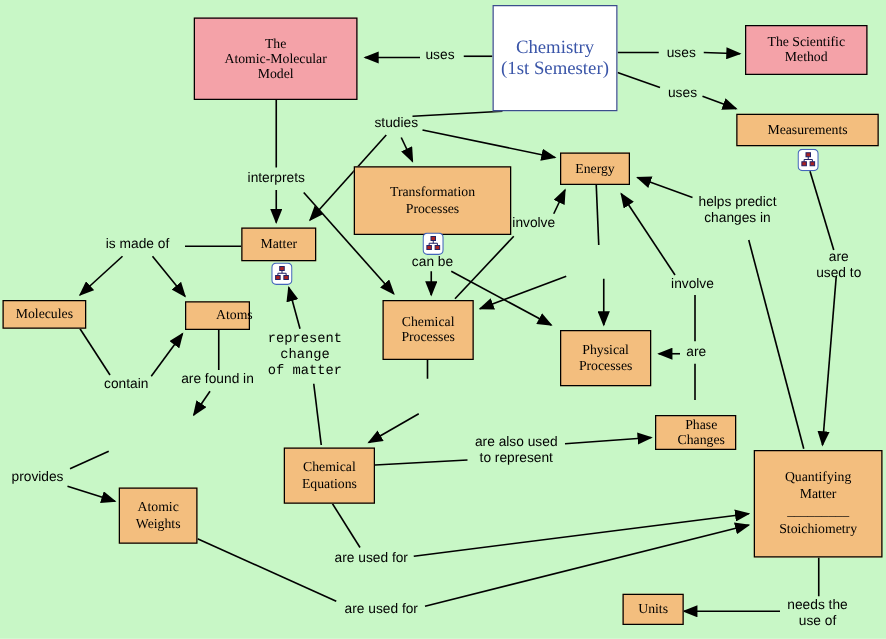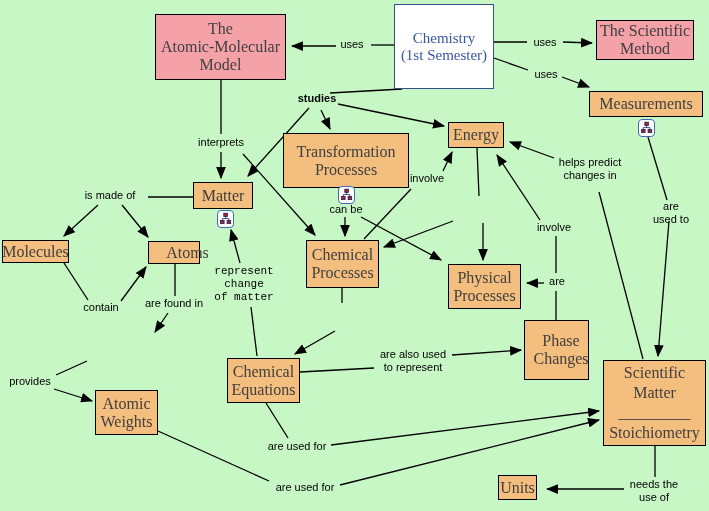--- a/index.html
+++ b/index.html
@@ -9,21 +9,21 @@
     font-family:"Liberation Sans", sans-serif;
   }
   svg.wires { position:absolute; left:0; top:0; width:709px; height:511px; }
   svg.wires path { stroke:#000; stroke-width:1.3; fill:none; }
   svg.wires path.arrow { marker-end:url(#arrowhead); }
   .node {
     position:absolute; box-sizing:border-box;
     display:flex; align-items:center; justify-content:center;
     text-align:center; border:1px solid #000;
     font-family:"Liberation Serif", serif;
-    font-size:16px; line-height:1.12; color:#404040;
+    font-size:11px; line-height:1.12; color:#000000;
     white-space:pre-line; padding:1px 2px;
   }
   .node.orange { background:#F3BE7E; }
   .node.pink   { background:#F4A2A8; }
   .node.white  { background:#FFFFFF; border-color:#3A4E8C; color:#3A55A8; font-size:15px; }
   .lbl {
     position:absolute; transform:translate(-50%,-50%);
     font-size:11px; color:#000; text-align:center;
     line-height:1.2; white-space:pre-line;
   }
@@ -102,31 +102,31 @@
   <div class="node orange" style="left:448px; top:122px; width:56px;  height:26px;">Energy</div>
   <div class="node orange" style="left:283px; top:133px; width:126px; height:55px;">Transformation
 Processes</div>
   <div class="node orange" style="left:193px; top:182px; width:60px;  height:27px;">Matter</div>
   <div class="node orange" style="left:2px;   top:240px; width:67px;  height:23px;">Molecules</div>
   <div class="node orange" style="left:148px; top:241px; width:52px;  height:23px;padding-left:29px;">Atoms</div>
   <div class="node orange" style="left:306px; top:240px; width:73px;  height:48px;">Chemical
 Processes</div>
   <div class="node orange" style="left:448px; top:264px; width:73px;  height:45px;">Physical
 Processes</div>
-  <div class="node orange" style="left:524px; top:320px; width:65px;  height:60px;padding-left:11px;">Phase
+  <div class="node orange" style="left:524px; top:332px; width:65px;  height:28px;padding-left:11px;">Phase
 Changes</div>
   <div class="node orange" style="left:95px;  top:390px; width:63px;  height:45px;">Atomic
 Weights</div>
   <div class="node orange" style="left:227px; top:358px; width:73px;  height:45px;">Chemical
 Equations</div>
-  <div class="node orange" style="left:603px; top:360px; width:103px; height:86px; line-height:1.25;">Scientific
+  <div class="node orange" style="left:603px; top:360px; width:103px; height:86px; line-height:1.25;">Quantifying
 Matter
 _________
 Stoichiometry</div>
-  <div class="node orange" style="left:498px; top:475px; width:39px;  height:25px;">Units</div>
+  <div class="node orange" style="left:498px; top:475px; width:49px;  height:25px;">Units</div>
 
   <span class="res-icon" style="left:217px; top:210px;">
     <svg width="17" height="18" viewBox="0 0 17 18">
         <rect x="0.5" y="0.5" width="16" height="17" rx="3.5" fill="#fff" stroke="#4466BB"></rect>
         <rect x="6.8" y="3.2" width="3.6" height="3.2" fill="#AA2222" stroke="#222266" stroke-width="0.8"></rect>
         <path d="M8.6 6.4v2.2 M5.3 8.6h6.6 M5.3 8.6v1.8 M11.9 8.6v1.8" stroke="#222266" stroke-width="0.8"></path>
         <rect x="3.5" y="10.4" width="3.6" height="3.2" fill="#AA2222" stroke="#222266" stroke-width="0.8"></rect>
         <rect x="10.1" y="10.4" width="3.6" height="3.2" fill="#AA2222" stroke="#222266" stroke-width="0.8"></rect>
       </svg>
   </span>
@@ -145,21 +145,21 @@
         <rect x="6.8" y="3.2" width="3.6" height="3.2" fill="#AA2222" stroke="#222266" stroke-width="0.8"></rect>
         <path d="M8.6 6.4v2.2 M5.3 8.6h6.6 M5.3 8.6v1.8 M11.9 8.6v1.8" stroke="#222266" stroke-width="0.8"></path>
         <rect x="3.5" y="10.4" width="3.6" height="3.2" fill="#AA2222" stroke="#222266" stroke-width="0.8"></rect>
         <rect x="10.1" y="10.4" width="3.6" height="3.2" fill="#AA2222" stroke="#222266" stroke-width="0.8"></rect>
       </svg>
   </span>
 
   <div class="lbl" style="left:352px; top:45px;">uses</div>
   <div class="lbl" style="left:545px; top:43px;">uses</div>
   <div class="lbl" style="left:546px; top:75px;">uses</div>
-  <div class="lbl" style="left:317px; top:99px;font-weight:bold;">studies</div>
+  <div class="lbl" style="left:317px; top:99px;">studies</div>
   <div class="lbl" style="left:221px; top:143px;">interprets</div>
   <div class="lbl" style="left:110px; top:196px;">is made of</div>
   <div class="lbl" style="left:101px; top:308px;">contain</div>
   <div class="lbl" style="left:174px; top:304px;">are found in</div>
   <div class="lbl" style="left:244px; top:285px;font-family:Liberation Mono, monospace;">represent
 change
 of matter</div>
   <div class="lbl" style="left:346px; top:210px;">can be</div>
   <div class="lbl" style="left:427px; top:179px;">involve</div>
   <div class="lbl" style="left:554px; top:228px;">involve</div>

